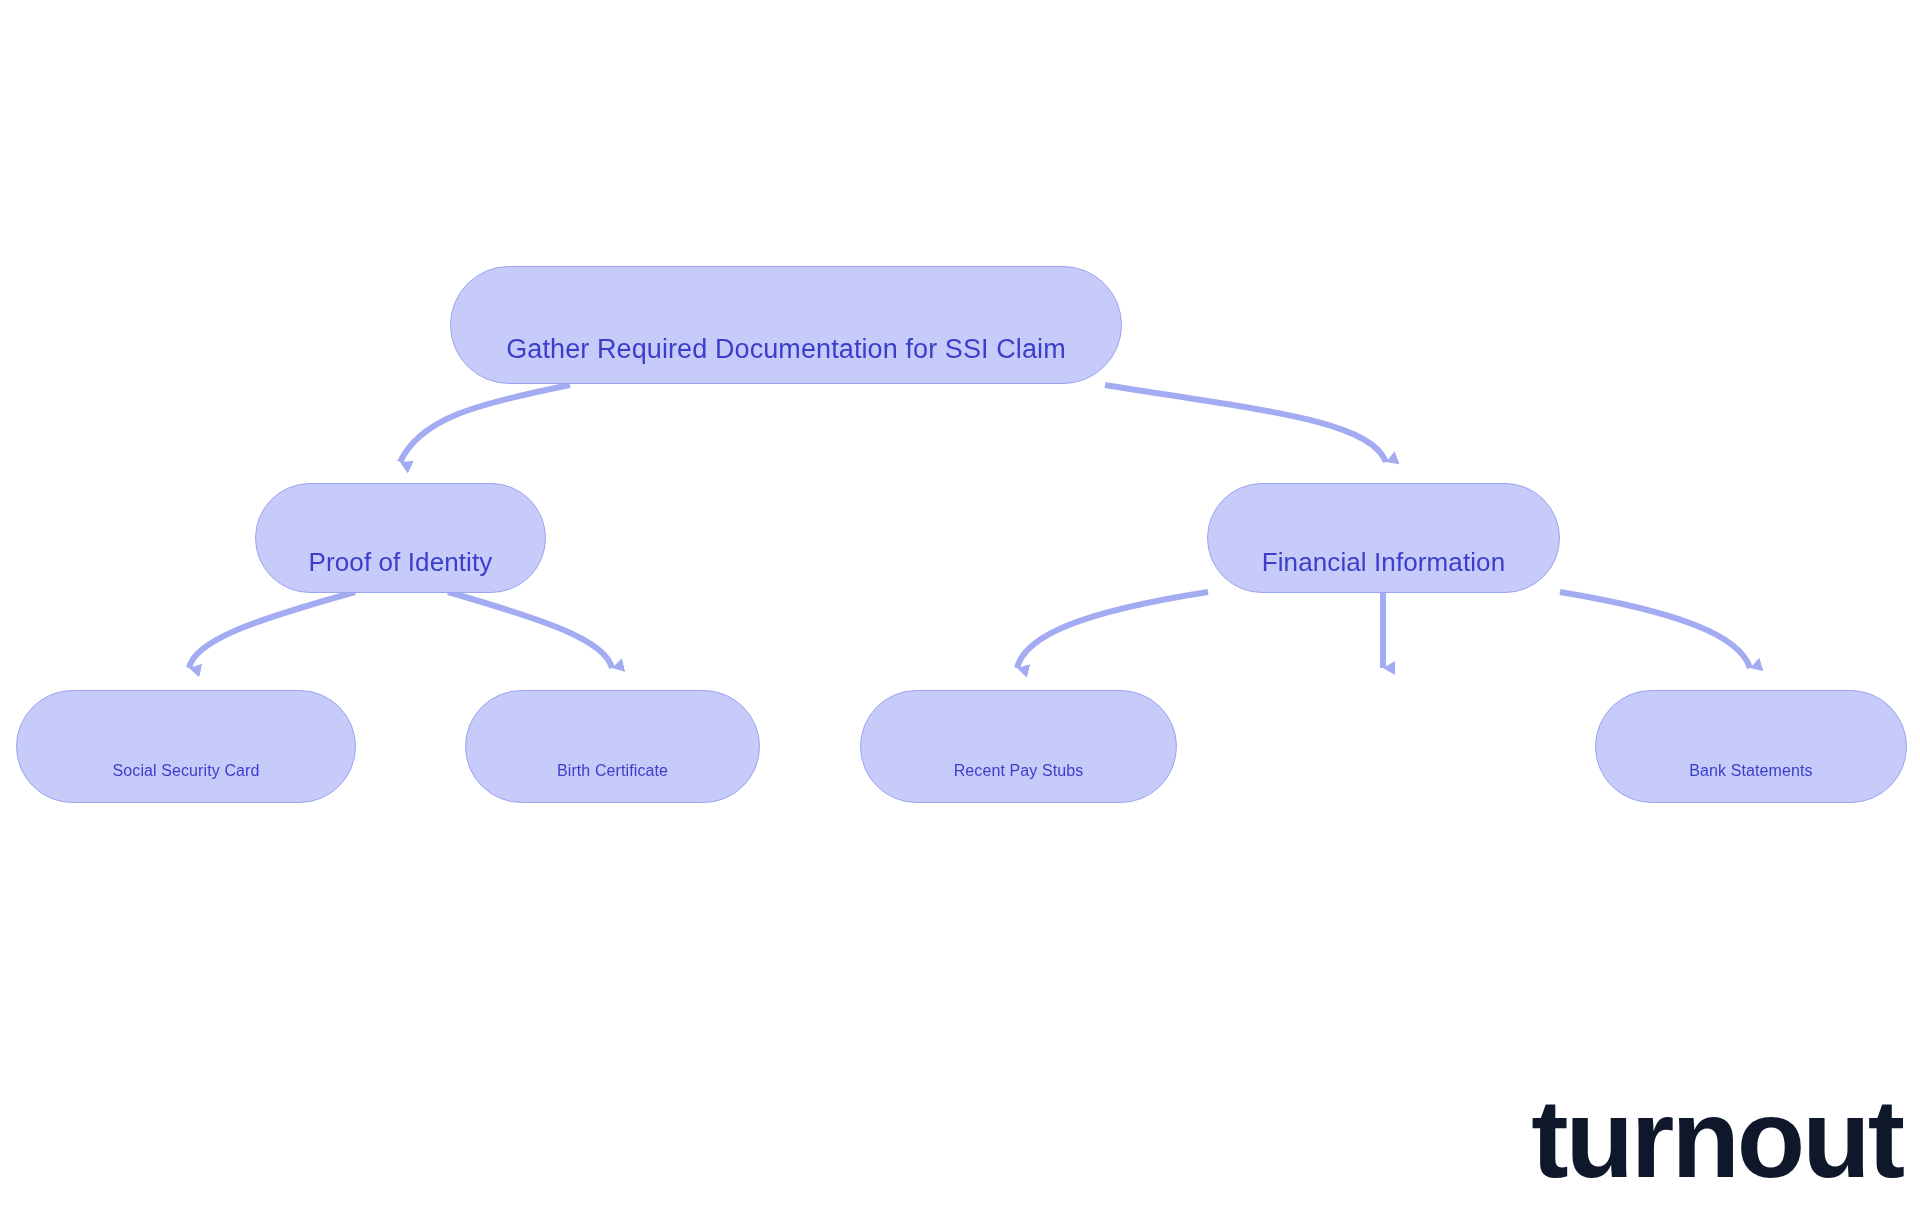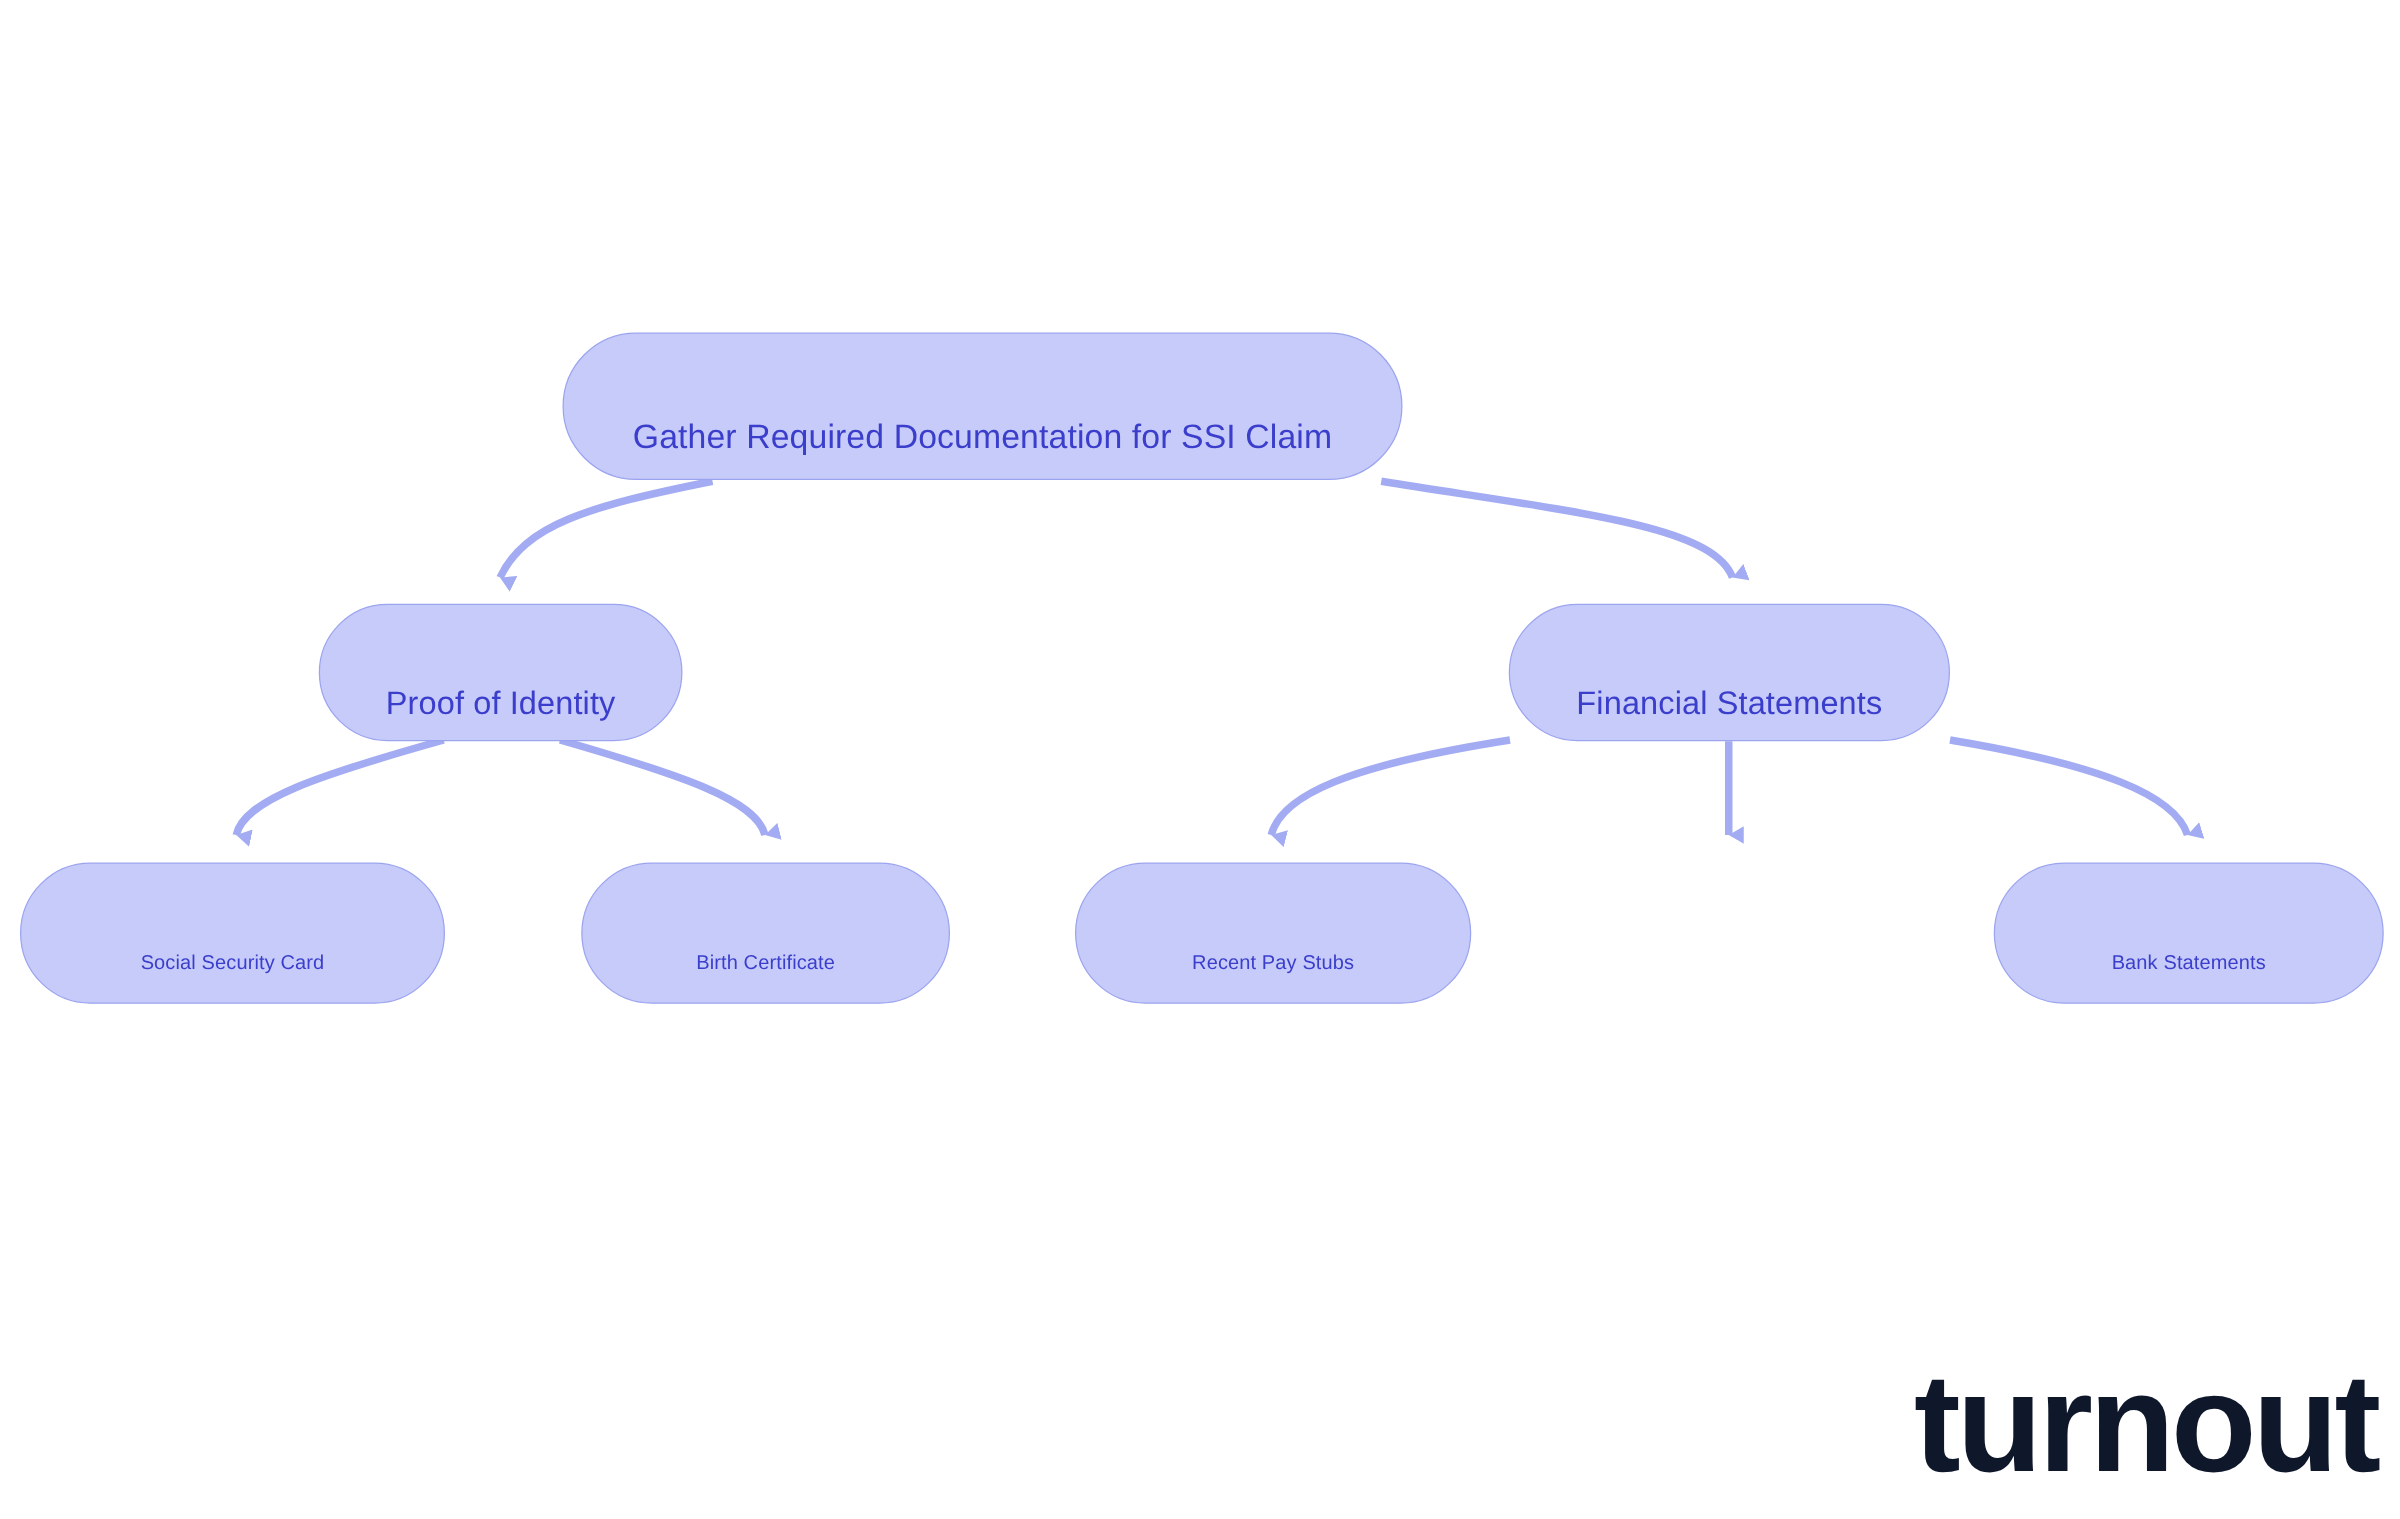--- a/index.html
+++ b/index.html
@@ -125,21 +125,21 @@
 
   <div class="node root">
     <span class="node-label">Gather Required Documentation for SSI Claim</span>
   </div>
 
   <div class="node level2 n-identity">
     <span class="node-label">Proof of Identity</span>
   </div>
 
   <div class="node level2 n-financial">
-    <span class="node-label">Financial Statements</span>
+    <span class="node-label">Financial Information</span>
   </div>
 
   <div class="node leaf n-ssn">
     <span class="node-label">Social Security Card</span>
   </div>
 
   <div class="node leaf n-pay">
     <span class="node-label">Recent Pay Stubs</span>
   </div>
 

